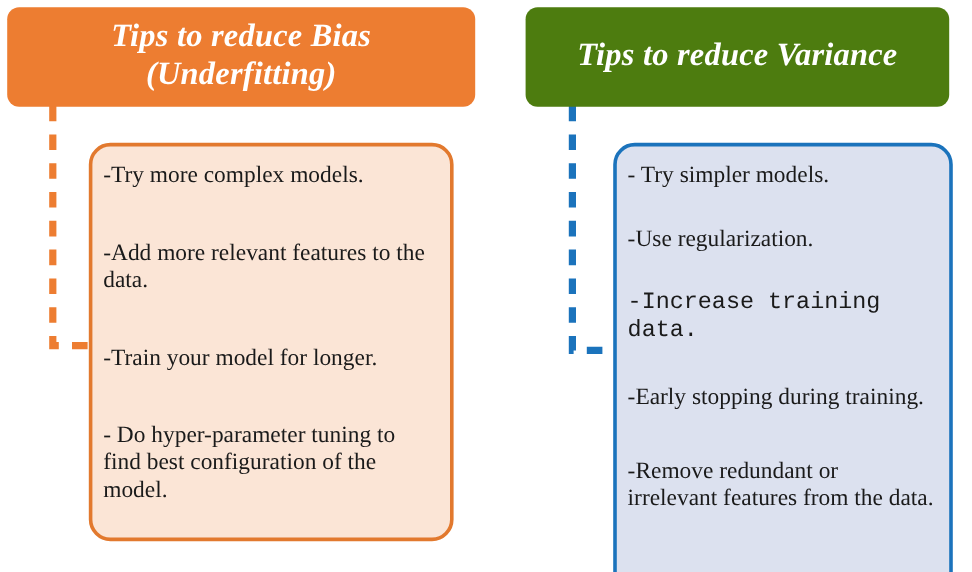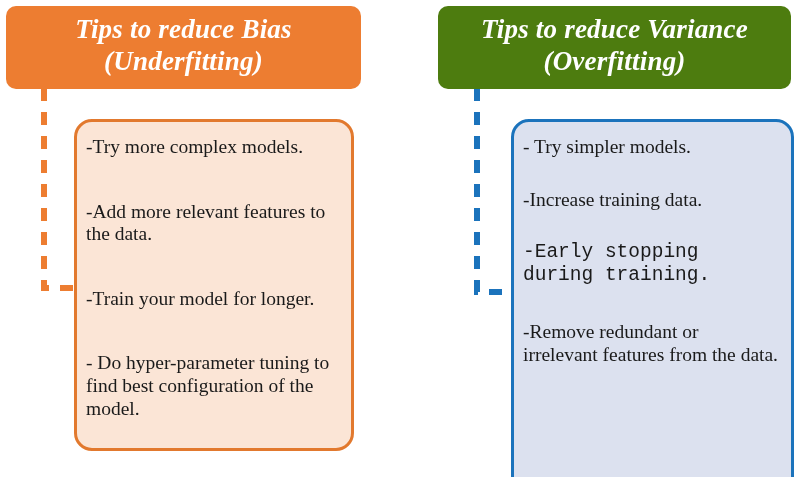--- a/index.html
+++ b/index.html
@@ -46,21 +46,21 @@
     letter-spacing: 0.2px;
     z-index: 3;
     box-sizing: border-box;
     padding: 4px 14px 8px 14px;
   }
   .header-card .title-line { display: block; white-space: nowrap; }
 
   #header-bias {
     left: 6px;
     top: 6px;
-    width: 355px;
+    width: 390px;
     height: 83px;
     background: #ED7D31;
   }
   #header-variance {
     left: 438px;
     top: 6px;
     width: 353px;
     height: 83px;
     background: #4d7c0f;
   }
@@ -71,21 +71,21 @@
     border-radius: 18px;
     border-style: solid;
     border-width: 3px;
     box-sizing: border-box;
     z-index: 2;
     padding: 14px 13px 12px 9px;
   }
   #content-bias {
     left: 74px;
     top: 119px;
-    width: 280px;
+    width: 304px;
     height: 332px;
     background: #FBE5D6;
     border-color: #E2792E;
   }
   #content-variance {
     left: 511px;
     top: 119px;
     width: 283px;
     height: 404px;
     background: #DCE1EF;
@@ -136,26 +136,26 @@
       <li class="tip">-Try more complex models.</li>
       <li class="tip">-Add more relevant features to the data.</li>
       <li class="tip">-Train your model for longer.</li>
       <li class="tip">- Do hyper-parameter tuning to find best configuration of the model.</li>
     </ul>
   </div>
 
   <div class="header-card" id="header-variance">
     <div>
       <span class="title-line">Tips to reduce Variance</span>
-      <span class="title-line">(Overfitting)</span>
     </div>
   </div>
 
   <div class="content-card" id="content-variance">
     <ul class="tip-list">
       <li class="tip">- Try simpler models.</li>
+      <li class="tip">-Use regularization.</li>
       <li class="tip">-Increase training data.</li>
       <li class="tip">-Early stopping during training.</li>
       <li class="tip">-Remove redundant or irrelevant features from the data.</li>
     </ul>
   </div>
 
 </div>
 
 </body></html>

